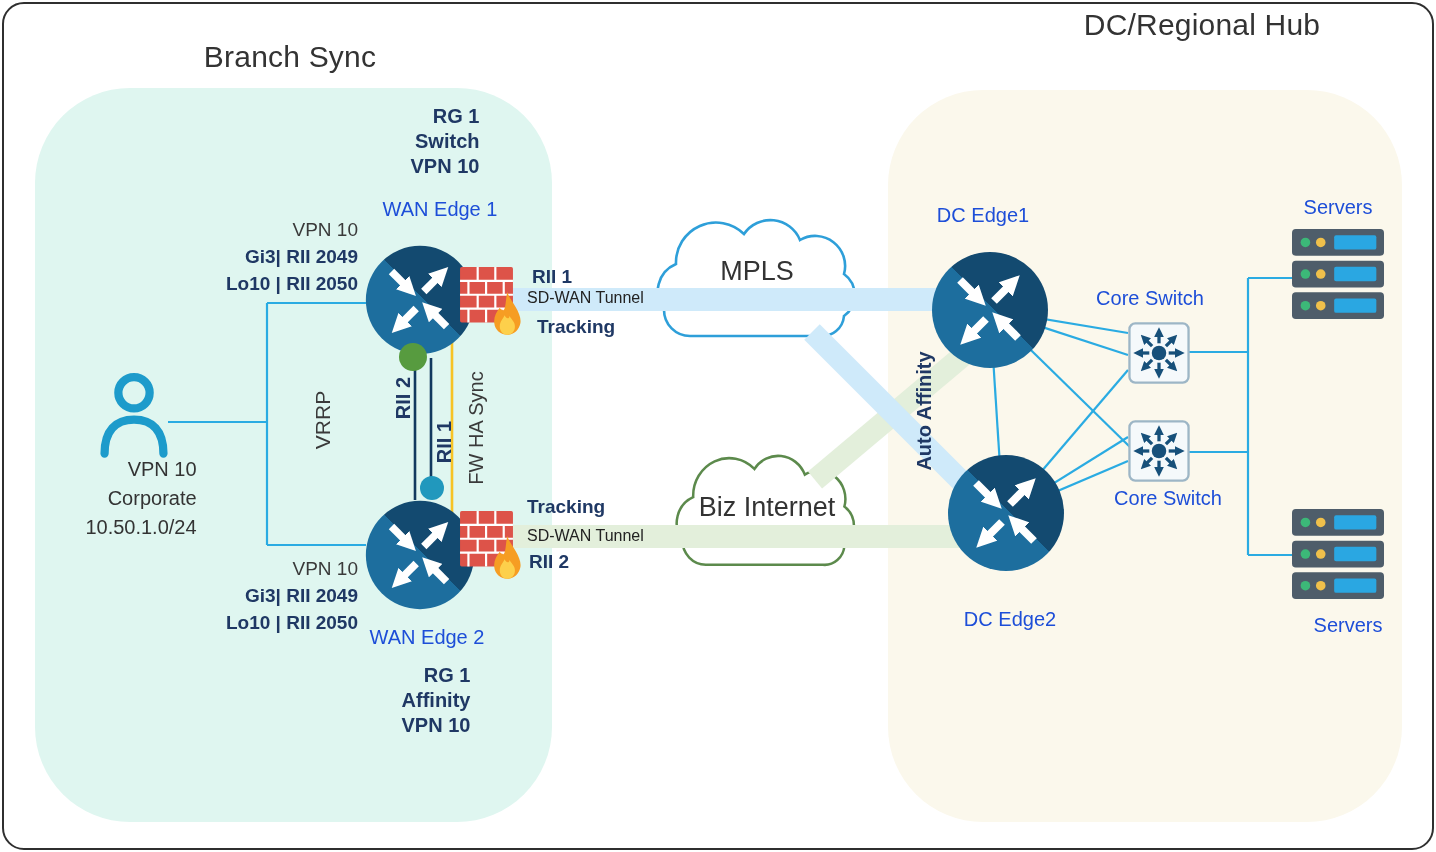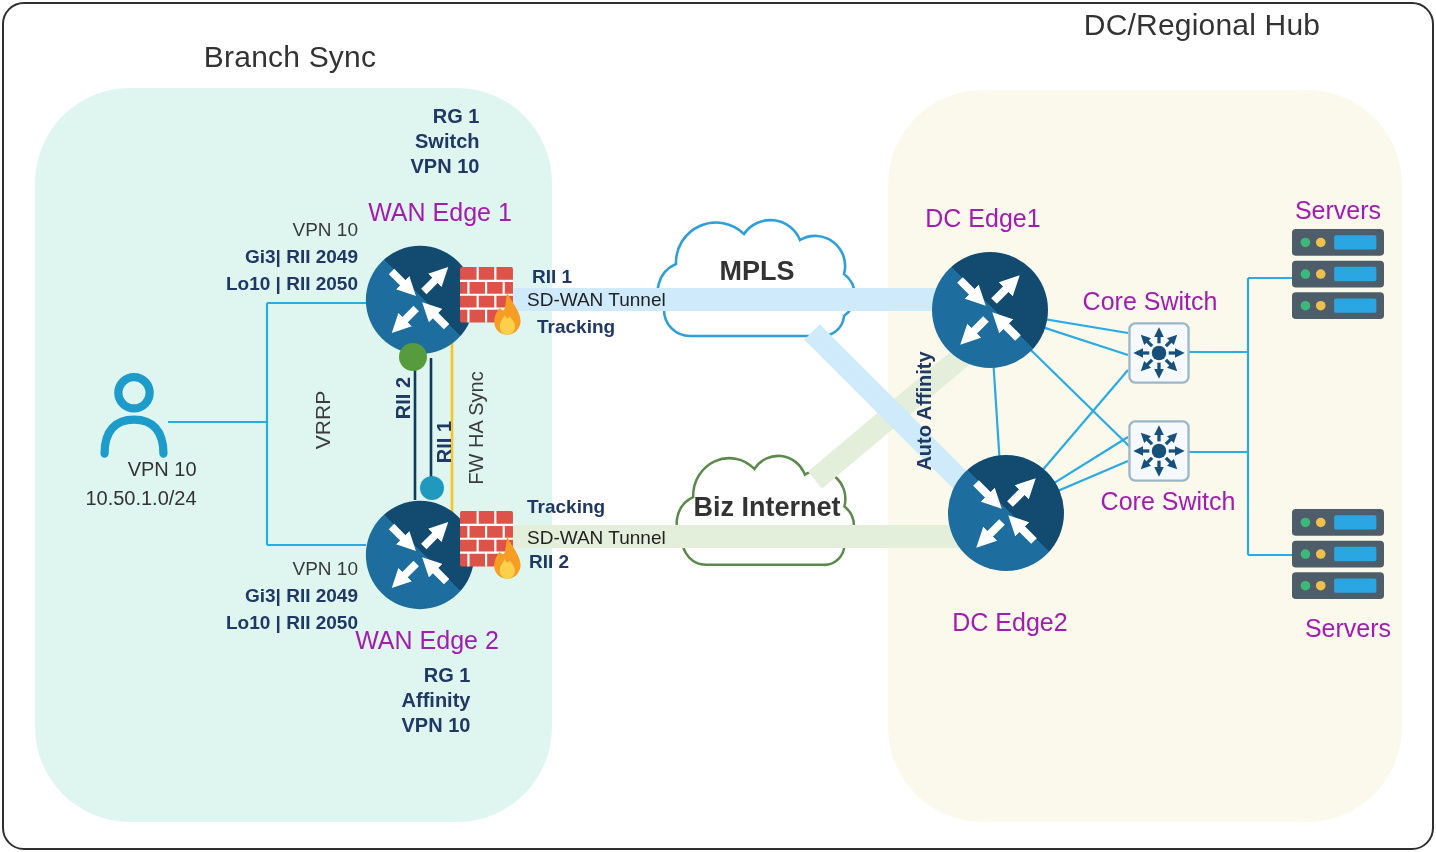--- a/index.html
+++ b/index.html
@@ -9,28 +9,28 @@
   #branch-region{left:35px;top:88px;width:517px;height:734px;border-radius:95px;background:#dff6f0;}
   #hub-region{left:888px;top:90px;width:514px;height:732px;border-radius:95px;background:#fbf8ec;}
   #wires{position:absolute;left:0;top:0;z-index:2;}
   .icon{position:absolute;z-index:3;}
   .lbl{position:absolute;z-index:5;white-space:nowrap;}
   .ctr{transform:translateX(-50%);text-align:right;}
   .rot{transform:translate(-50%,-50%) rotate(-90deg);}
   .t-navy{color:#1f3864;font-weight:700;}
   .t-gray{color:#3a3a3a;}
   .title{font-size:30px;color:#333;font-weight:500;letter-spacing:.2px;}
-  .node{font-size:25px;color:#a21caf;}
+  .node{font-size:20px;color:#1d4ed8;}
   .rgblk{font-size:20px;line-height:25px;}
   .ifblk{font-size:19px;line-height:27px;text-align:right;}
   .ifblk .g{color:#3a3a3a;font-weight:400;}
   .userblk{font-size:20px;line-height:29px;color:#333;}
-  .small{font-size:19px;color:#222;}
+  .small{font-size:16px;color:#222;}
   .tun{font-size:19px;}
-  .cloudlbl{font-size:27px;color:#333;font-weight:700;}
+  .cloudlbl{font-size:27px;color:#333;font-weight:400;}
   .vert{font-size:20px;}
 </style>
 </head>
 <body>
 
 <div class="frame"></div>
 <div class="region" id="branch-region"></div>
 <div class="region" id="hub-region"></div>
 
 <svg id="wires" width="1436" height="852" viewBox="0 0 1436 852">
@@ -298,20 +298,21 @@
 
 <div class="lbl ctr node" style="left:427px;top:626px">WAN Edge 2</div>
 <div class="lbl ctr rgblk t-navy" style="left:436px;top:663px">
   <div>RG 1</div>
   <div>Affinity</div>
   <div>VPN 10</div>
 </div>
 
 <div class="lbl ctr userblk" style="left:141px;top:455px">
   <div>VPN 10</div>
+  <div>Corporate</div>
   <div>10.50.1.0/24</div>
 </div>
 
 <div class="lbl rot vert t-gray" style="left:323px;top:420px;font-size:21px">VRRP</div>
 <div class="lbl rot vert t-navy" style="left:403px;top:398px">RII 2</div>
 <div class="lbl rot vert t-navy" style="left:444px;top:442px">RII 1</div>
 <div class="lbl rot vert t-gray" style="left:476px;top:428px">FW HA Sync</div>
 
 <div class="lbl tun t-navy" style="left:532px;top:266px">RII 1</div>
 <div class="lbl small" style="left:527px;top:289px">SD-WAN Tunnel</div>

